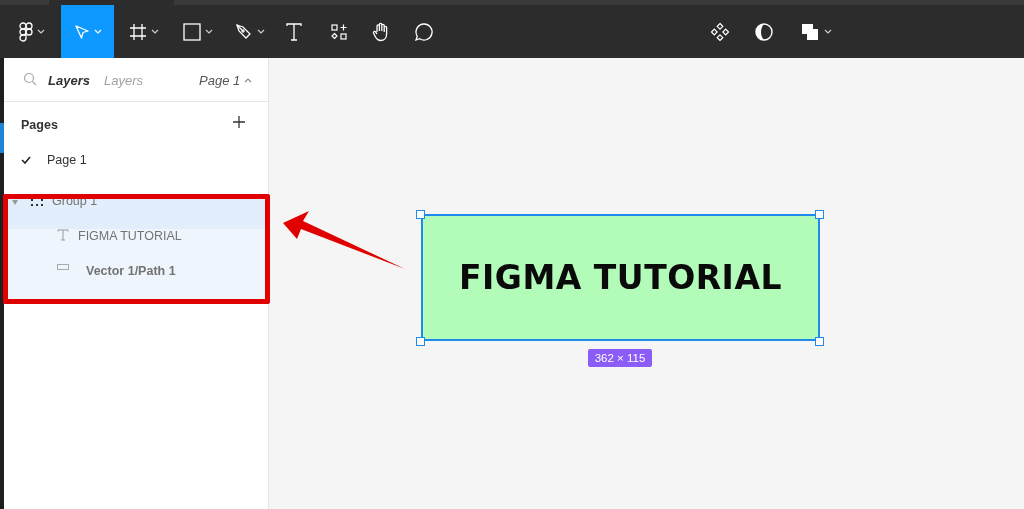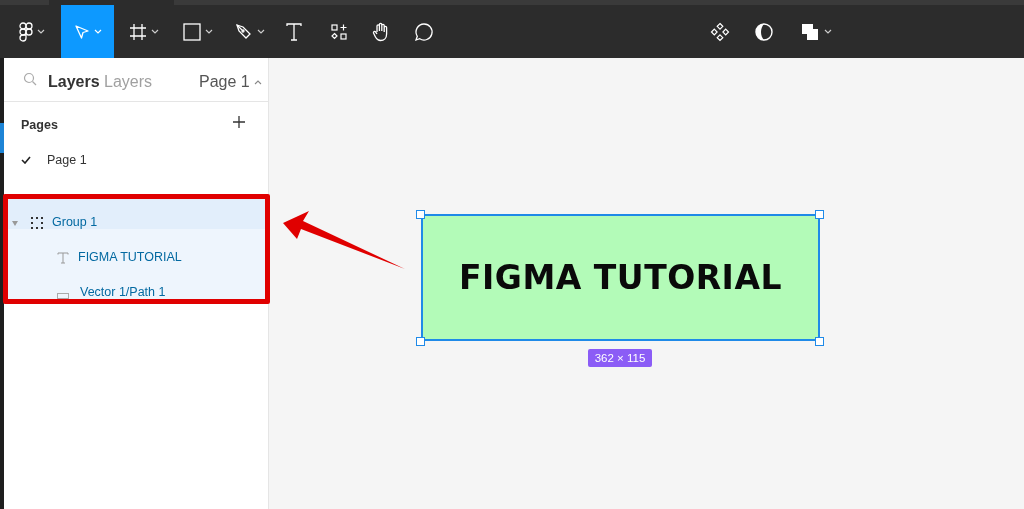--- a/index.html
+++ b/index.html
@@ -16,34 +16,34 @@
   .tool.active { background: #0d99ff; }
   .tool svg { display: block; }
   .caret { margin-left: 4px; }
 
   
   .leftedge { position: absolute; left: 0; top: 58px; width: 4px; height: 451px; background: #1e1e1e; }
   .leftedge .blue { position: absolute; left: 0; top: 65px; width: 4px; height: 30px; background: #1d84d6; }
 
   
   .sidebar { position: absolute; left: 4px; top: 58px; width: 265px; height: 451px; background: #fff; border-right: 1px solid #e5e5e5; }
-  .tabs { height: 44px; border-bottom: 1px solid #e5e5e5; position: relative; font-size: 16px; }
+  .tabs { height: 44px; border-bottom: 1px solid #e5e5e5; position: relative; font-size: 13px; font-style: italic; }
   .tabs .search { position: absolute; left: 19px; top: 14px; }
   .tabs .layers { position: absolute; left: 44px; top: 15px; font-weight: bold; color: #333; }
   .tabs .assets { position: absolute; left: 100px; top: 15px; color: #a0a0a0; }
   .tabs .pagesel { position: absolute; left: 195px; top: 15px; color: #555; display: flex; align-items: center; }
   .tabs .pagesel svg { margin-left: 4px; }
 
   .pages-hdr { position: absolute; left: 17px; top: 60px; font-size: 12.5px; font-weight: bold; color: #333; text-align: center; }
   .add-page { position: absolute; left: 228px; top: 57px; }
   .page-item { position: absolute; left: 17px; top: 93px; width: 240px; height: 18px; display: flex; align-items: center; font-size: 12.5px; color: #333; }
   .page-item .check { width: 26px; }
 
   
-  .layer { position: absolute; left: 4px; width: 261px; height: 35px; display: flex; align-items: flex-end; font-size: 12.5px; color: #0369a1; }
+  .layer { position: absolute; left: 4px; width: 261px; height: 35px; display: flex; align-items: flex-start; font-size: 12.5px; color: #737373; }
   .layer.group { top: 136px; background: #e2eefb; }
   .layer.child { background: #eef5fd; }
   .layer.c1 { top: 171px; }
   .layer.c2 { top: 206px; }
   .layer .tri { width: 16px; padding-left: 4px; }
   .layer .ico { width: 26px; display: flex; justify-content: center; }
 
   .redbox { position: absolute; left: 3px; top: 194px; width: 267px; height: 110px; border: 5px solid #e00000; border-radius: 2px; }
 
   
@@ -218,21 +218,21 @@
       </span>
       <span style="margin-left:2px;">FIGMA TUTORIAL</span>
     </div>
     <div class="layer child c2">
       <span style="width:42px;"></span>
       <span class="ico">
         <svg width="12" height="6" viewBox="0 0 12 6">
             <rect x="0.5" y="0.5" width="11" height="5" fill="none" stroke="#aaa" stroke-width="1"></rect>
           </svg>
       </span>
-      <span style="margin-left:4px;">Vector 1/Path 1</span>
+      <span style="margin-left:10px;font-weight:bold;">Vector 1/Path 1</span>
     </div>
   </div>
 
   <div class="redbox"></div>
 
   <svg class="arrow" width="135" height="70" viewBox="0 0 135 70">
     <path d="M8 18 L34 6 L28 16 L130 64 L26 24 L22 34 Z" fill="#e00000"></path>
   </svg>
 
   <div class="frame">

